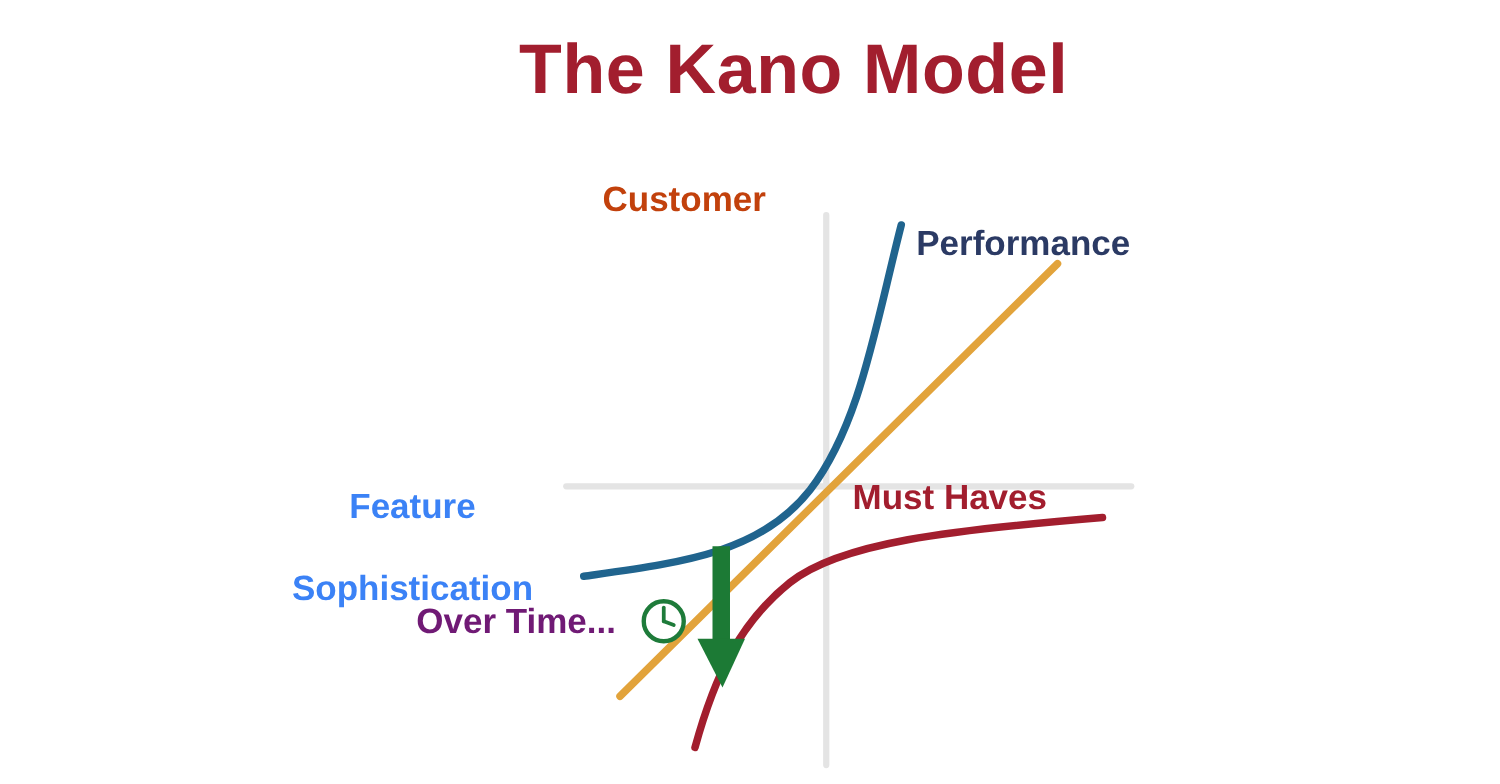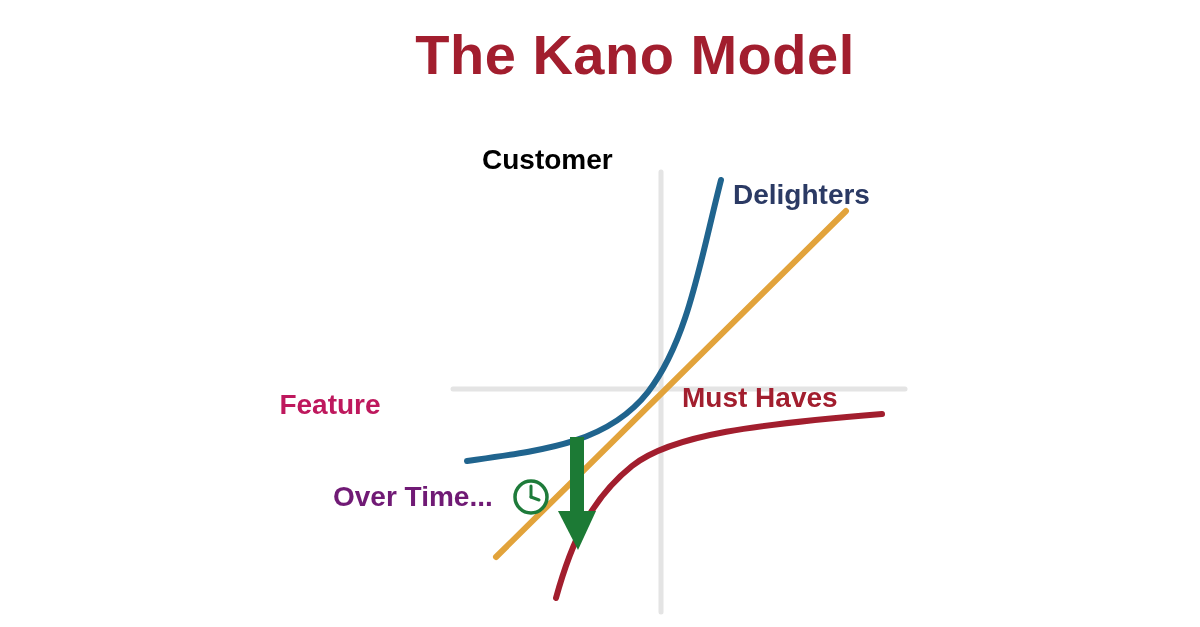--- a/index.html
+++ b/index.html
@@ -49,29 +49,30 @@
   .must-haves-label  { top: 382px; left: 682px; font-size: 28px; }
   .over-time-label   { top: 481px; left: 333px; font-size: 28px; }
 </style>
 </head>
 <body>
 
 <div class="page" style="background: rgb(255, 255, 255);">
 
   <div class="title" style="color: rgb(162, 30, 46);">The Kano Model</div>
 
-  <div class="label y-axis-label" style="color: #000000;">
+  <div class="label y-axis-label" style="color: #c2410c;">
     <span>Customer</span><br>
   </div>
 
-  <div class="label x-axis-label" style="color: #be185d;">
+  <div class="label x-axis-label" style="color: #3b82f6;">
     <span>Feature</span><br>
+    <span>Sophistication</span>
   </div>
 
-  <div class="label delighters-label" style="color: rgb(43, 58, 100);">Delighters</div>
+  <div class="label delighters-label" style="color: rgb(43, 58, 100);">Performance</div>
 
 
   <div class="label must-haves-label" style="color: rgb(162, 30, 46);">Must Haves</div>
 
   <div class="label over-time-label" style="color: #701a75;">Over Time...</div>
 
   <svg class="diagram-svg" viewBox="0 0 1200 627">
 
     <g>
       <line x1="661" y1="172" x2="661" y2="612" stroke-width="5" stroke-linecap="round" stroke="#E4E4E4"></line>

